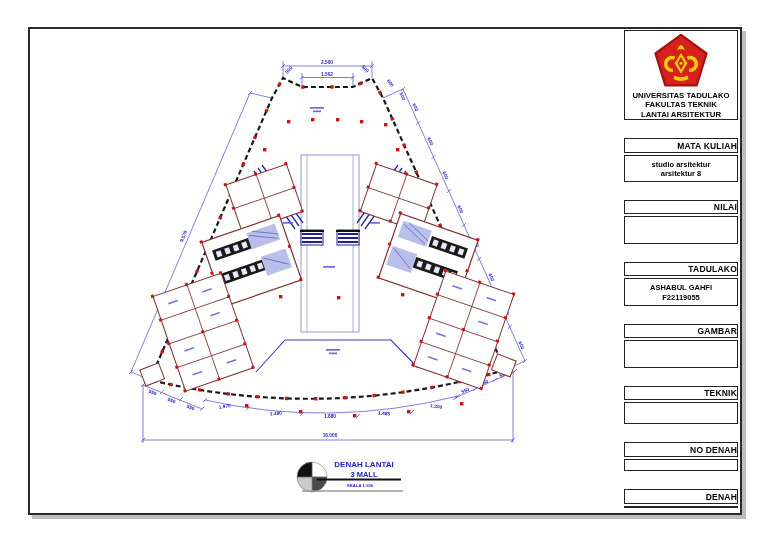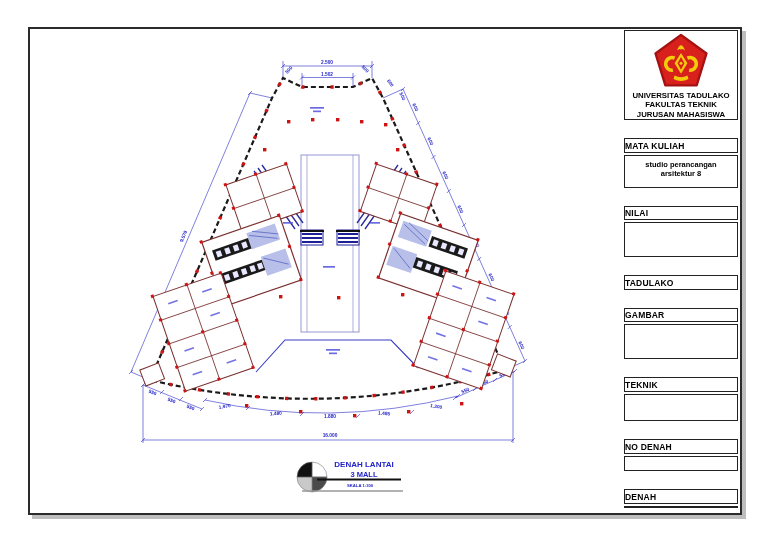--- a/index.html
+++ b/index.html
@@ -6,21 +6,21 @@
     font-family:"Liberation Sans",sans-serif;}
   #stage{position:relative;width:768px;height:543px;background:#fff;}
   
   #sheet{position:absolute;left:28px;top:27px;width:710px;height:484px;border:2px solid #2b2b2b;
     background:#fff;box-shadow:4px 4px 0 #bdbdbd;}
   
   #plan{position:absolute;left:28px;top:27px;}
   
   #tblock{position:absolute;top:1px;right:1px;width:116px;height:480px;display:flex;flex-direction:column;}
   .tb-box{border:1.5px solid #222;margin:0 1px 2px 1px;background:#fff;}
-  .tb-head{border:1.5px solid #222;margin:16px 1px 2px 1px;background:#fff;text-align:left;
+  .tb-head{border:1.5px solid #222;margin:16px 1px 2px 1px;background:#fff;text-align:right;
     font-weight:bold;font-size:8.5px;padding:1.5px 0 1px 0;letter-spacing:.2px;}
   .tb-top{height:101px;display:flex;flex-direction:column;align-items:center;justify-content:flex-start;padding-top:2px;}
   .univ{font-weight:bold;font-size:7.8px;line-height:1.2;text-align:center;margin-top:2px;}
   .tb-val{font-weight:bold;font-size:7.5px;text-align:center;line-height:1.25;padding-top:4px;}
   .h40{height:33px;} .h47{height:40px;} .h37{height:31px;} .h23{height:17px;} .h34{height:30px;}
 </style>
 </head>
 <body>
 
 <div id="stage">
@@ -34,34 +34,38 @@
           <path d="M36,64 a11,11 0 1 1 3,-21" fill="none" stroke="#f2cc0c" stroke-width="6"></path>
           <path d="M64,64 a11,11 0 1 0 -3,-21" fill="none" stroke="#f2cc0c" stroke-width="6"></path>
           <path d="M50,34 L61,52 L50,70 L39,52 Z" fill="#f2cc0c"></path>
           <path d="M50,41 L56,52 L50,63 L44,52 Z" fill="#d8201c"></path>
           <circle cx="50" cy="52" r="2.6" fill="#f2cc0c"></circle>
           <path d="M37,79 Q50,86 63,79 L61,73 Q50,79 39,73 Z" fill="#f2cc0c"></path>
         </svg>
         <div class="univ">
           <div>UNIVERSITAS TADULAKO</div>
           <div>FAKULTAS TEKNIK</div>
-          <div>JURUSAN MAHASISWA</div>
+          <div>LANTAI ARSITEKTUR</div>
         </div>
       </div>
 
       <div class="tb-head">MATA KULIAH</div>
       <div class="tb-box tb-val h40">
-        <div>studio perancangan</div>
+        <div>studio arsitektur</div>
         <div>arsitektur 8</div>
       </div>
 
       <div class="tb-head">NILAI</div>
       <div class="tb-box h47"></div>
 
       <div class="tb-head">TADULAKO</div>
+      <div class="tb-box tb-val h40">
+        <div>ASHABUL GAHFI</div>
+        <div>F22119055</div>
+      </div>
 
       <div class="tb-head">GAMBAR</div>
       <div class="tb-box h47"></div>
 
       <div class="tb-head">TEKNIK</div>
       <div class="tb-box h37"></div>
 
       <div class="tb-head">NO DENAH</div>
       <div class="tb-box h23"></div>
 

